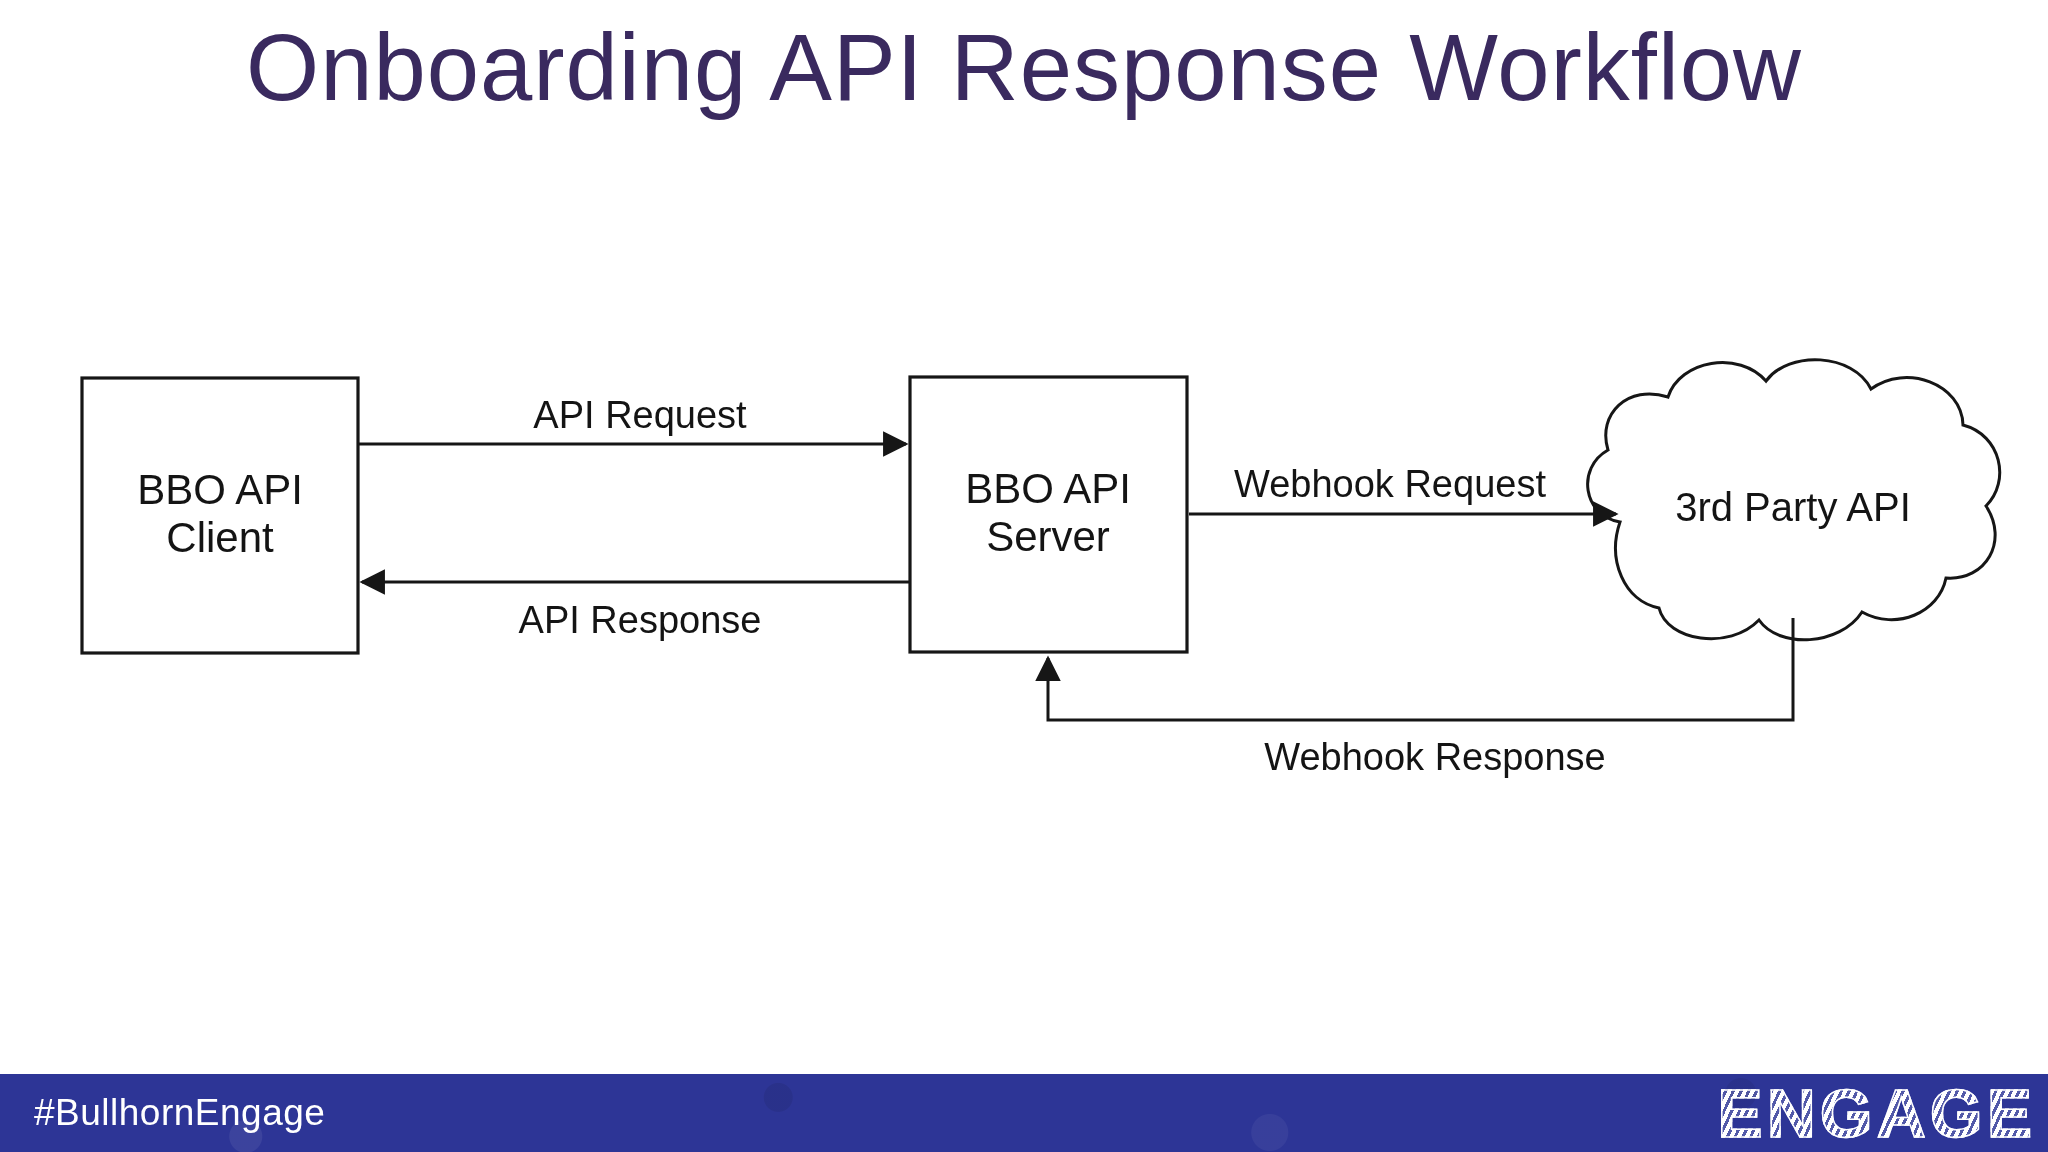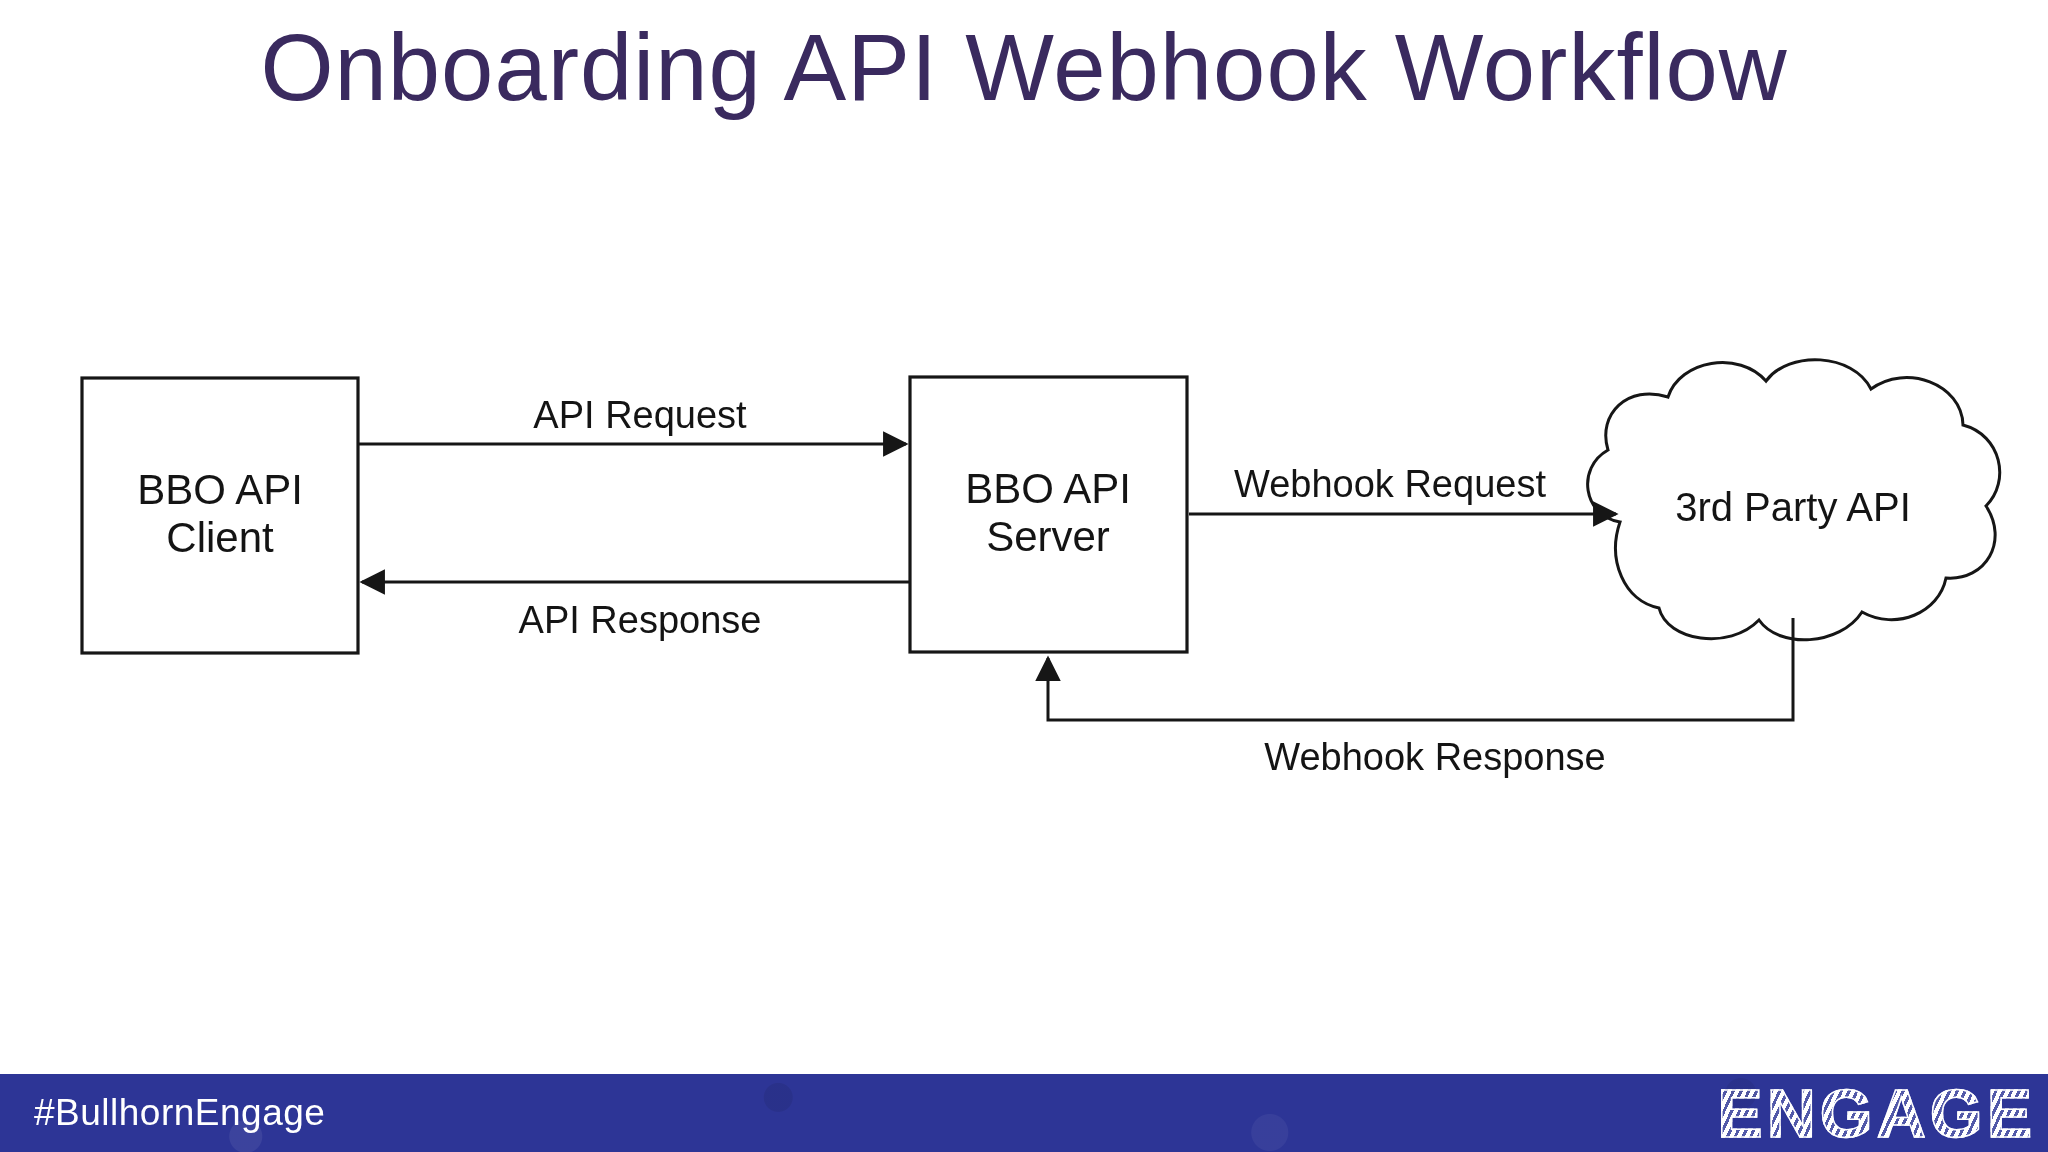--- a/index.html
+++ b/index.html
@@ -102,21 +102,21 @@
     background-image: repeating-linear-gradient(115deg, #ffffff 0 4px, rgba(255,255,255,0.18) 4px 7px);
     -webkit-background-clip: text;
     background-clip: text;
   }
 </style>
 </head>
 <body>
 
 <div class="slide">
 
-  <h1 class="slide-title">Onboarding API Webhook Workflow</h1>
+  <h1 class="slide-title">Onboarding API Response Workflow</h1>
 
   <svg class="diagram-svg" viewBox="0 0 2048 1152" xmlns="http://www.w3.org/2000/svg">
     <defs>
       <marker id="arrowhead" viewBox="0 0 10 10" refX="9" refY="5" markerWidth="8.5" markerHeight="8.5" orient="auto-start-reverse">
         <path d="M 0 0 L 10 5 L 0 10 z" fill="#161616"></path>
       </marker>
     </defs>
 
     <rect class="node-box" x="82" y="378" width="276" height="275"></rect>
     <text class="node-label" x="220" y="504">BBO API</text>

